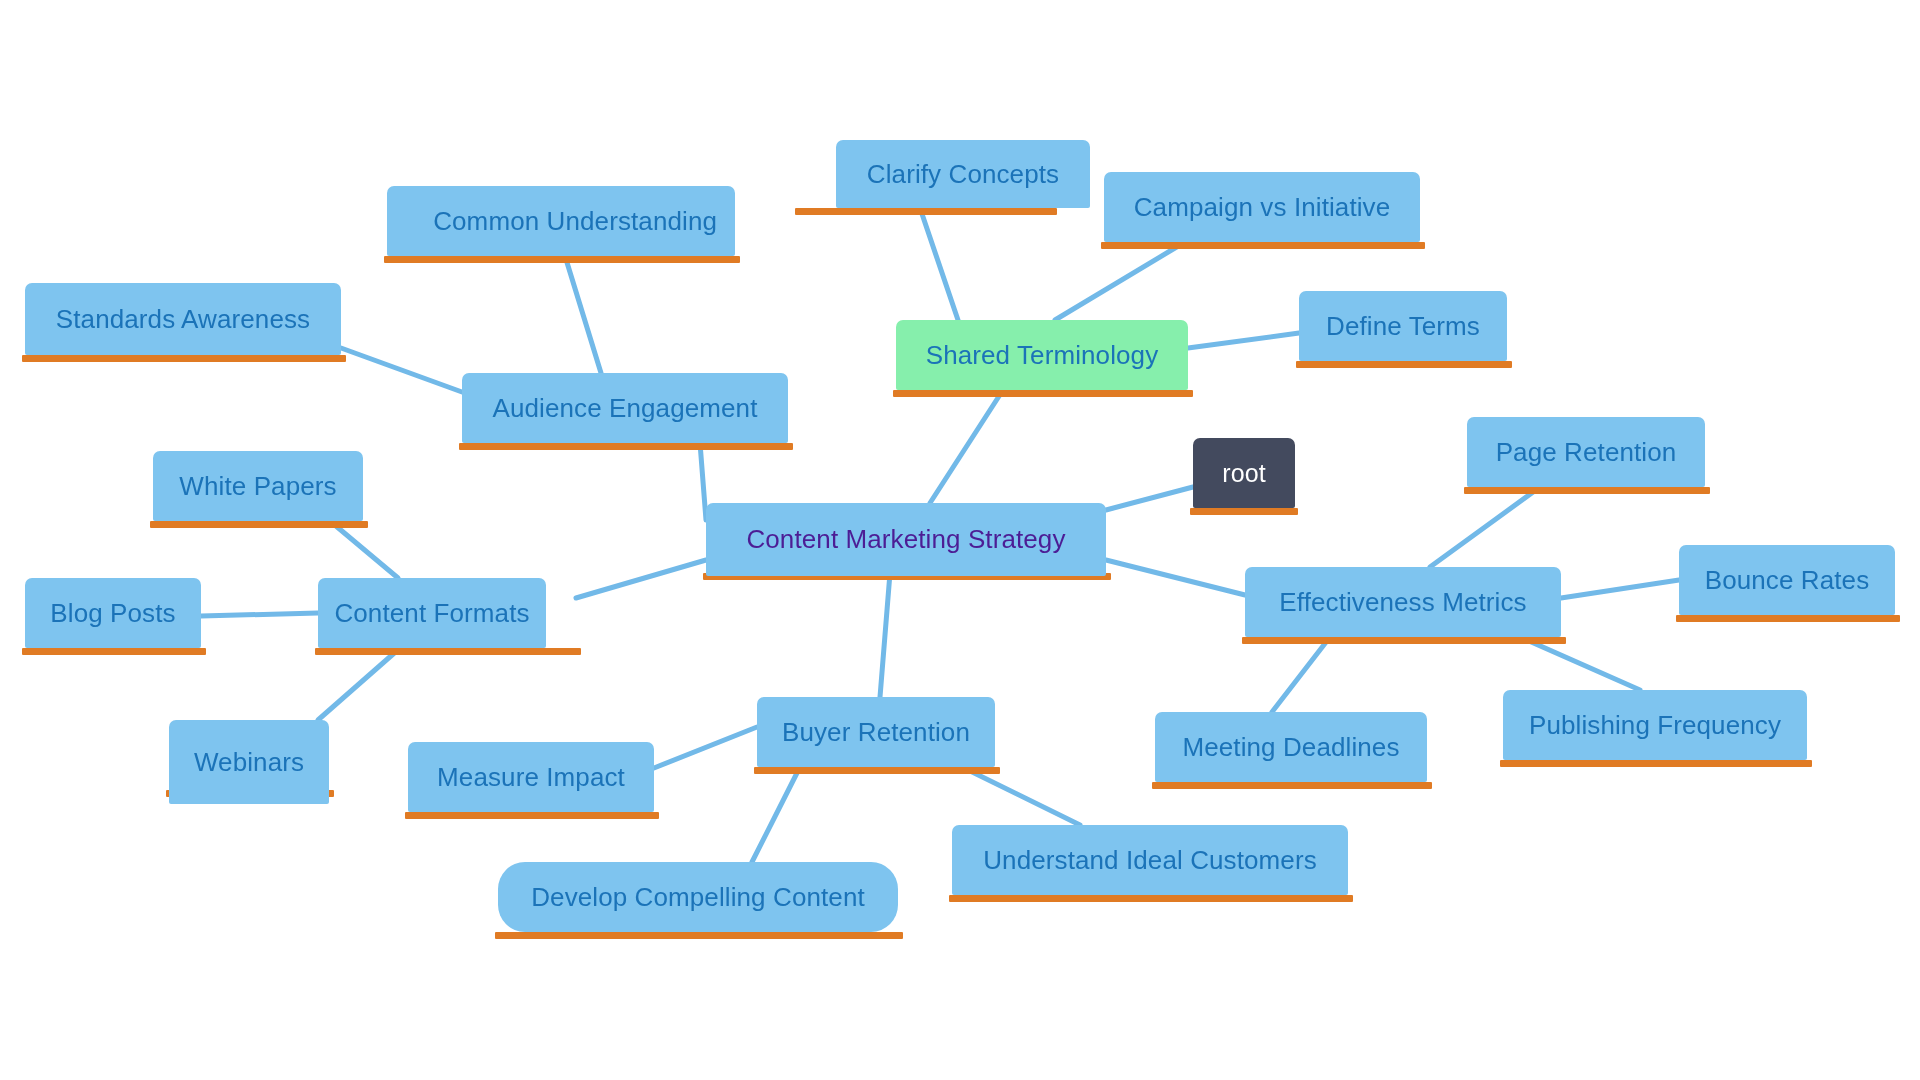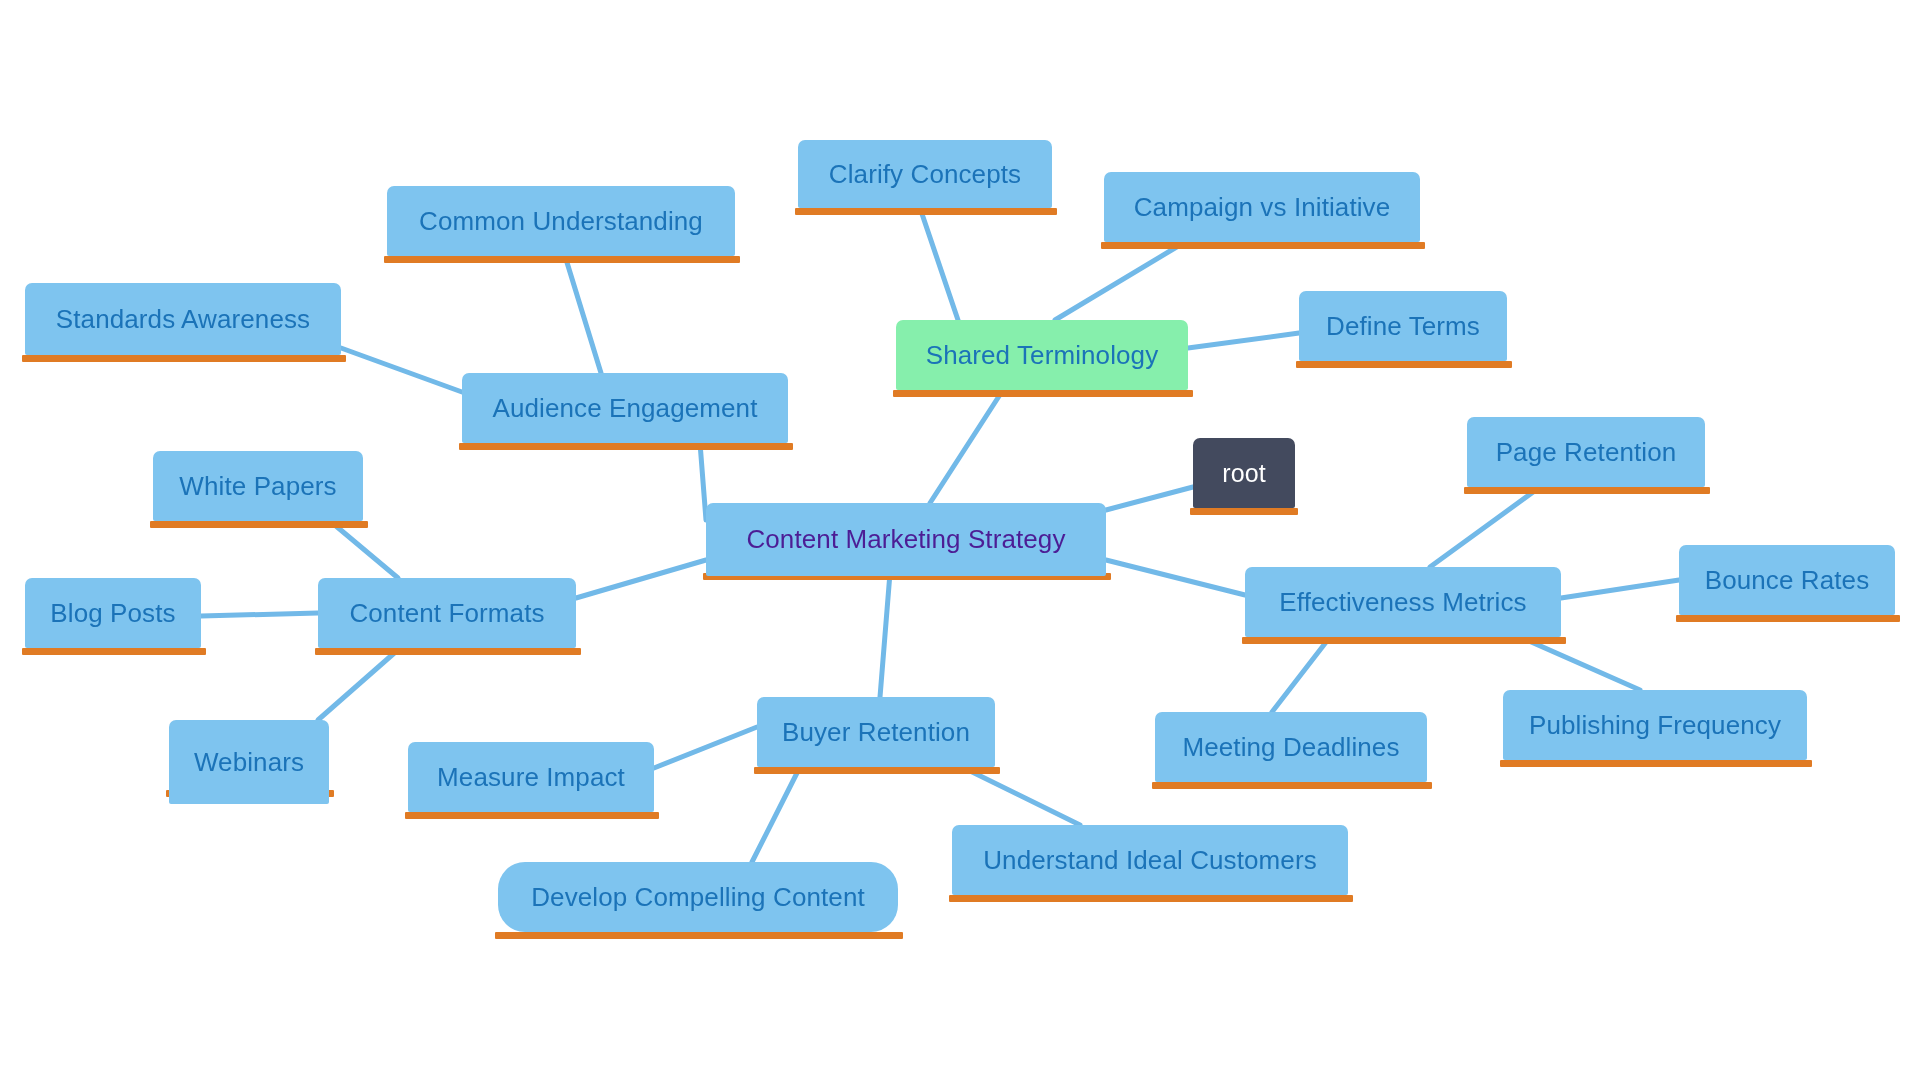--- a/index.html
+++ b/index.html
@@ -100,45 +100,45 @@
       </div>
       <div class="node-underline" style="left: 703px; top: 573px; width: 408px; background: rgb(224, 123, 36);"></div>
       <div class="node" style="left: 706px; top: 503px; width: 400px; height: 73px; background: rgb(126, 196, 239); color: #4c1d95;">
         <span class="node-label">Content Marketing Strategy</span>
       </div>
       <div class="node-underline" style="left: 893px; top: 390px; width: 300px; background: rgb(224, 123, 36);"></div>
       <div class="node" style="left: 896px; top: 320px; width: 292px; height: 70px; background: #86efac; color: rgb(27, 115, 184);">
         <span class="node-label">Shared Terminology</span>
       </div>
       <div class="node-underline" style="left: 795px; top: 208px; width: 262px; background: rgb(224, 123, 36);"></div>
-      <div class="node" style="left: 798px; top: 140px; width: 254px; height: 68px; background: rgb(126, 196, 239); color: rgb(27, 115, 184);">
+      <div class="node" style="left: 836px; top: 140px; width: 254px; height: 68px; background: rgb(126, 196, 239); color: rgb(27, 115, 184);">
         <span class="node-label">Clarify Concepts</span>
       </div>
       <div class="node-underline" style="left: 1101px; top: 242px; width: 324px; background: rgb(224, 123, 36);"></div>
       <div class="node" style="left: 1104px; top: 172px; width: 316px; height: 70px; background: rgb(126, 196, 239); color: rgb(27, 115, 184);">
         <span class="node-label">Campaign vs Initiative</span>
       </div>
       <div class="node-underline" style="left: 1296px; top: 361px; width: 216px; background: rgb(224, 123, 36);"></div>
       <div class="node" style="left: 1299px; top: 291px; width: 208px; height: 70px; background: rgb(126, 196, 239); color: rgb(27, 115, 184);">
         <span class="node-label">Define Terms</span>
       </div>
       <div class="node-underline" style="left: 459px; top: 443px; width: 334px; background: rgb(224, 123, 36);"></div>
       <div class="node" style="left: 462px; top: 373px; width: 326px; height: 70px; background: rgb(126, 196, 239); color: rgb(27, 115, 184);">
         <span class="node-label">Audience Engagement</span>
       </div>
       <div class="node-underline" style="left: 384px; top: 256px; width: 356px; background: rgb(224, 123, 36);"></div>
-      <div class="node" style="left: 387px; top: 186px; width: 348px; height: 70px; background: rgb(126, 196, 239); color: rgb(27, 115, 184);">
+      <div class="node" style="left: 387px; top: 186px; width: 348px; height: 70px; background: rgb(126, 196, 239); color: rgb(27, 115, 184); justify-content: flex-end;">
         <span class="node-label">Common Understanding</span>
       </div>
       <div class="node-underline" style="left: 22px; top: 355px; width: 324px; background: rgb(224, 123, 36);"></div>
       <div class="node" style="left: 25px; top: 283px; width: 316px; height: 72px; background: rgb(126, 196, 239); color: rgb(27, 115, 184);">
         <span class="node-label">Standards Awareness</span>
       </div>
       <div class="node-underline" style="left: 315px; top: 648px; width: 266px; background: rgb(224, 123, 36);"></div>
-      <div class="node" style="left: 318px; top: 578px; width: 258px; height: 70px; background: rgb(126, 196, 239); color: rgb(27, 115, 184);">
+      <div class="node" style="left: 318px; top: 578px; width: 228px; height: 70px; background: rgb(126, 196, 239); color: rgb(27, 115, 184);">
         <span class="node-label">Content Formats</span>
       </div>
       <div class="node-underline" style="left: 150px; top: 521px; width: 218px; background: rgb(224, 123, 36);"></div>
       <div class="node" style="left: 153px; top: 451px; width: 210px; height: 70px; background: rgb(126, 196, 239); color: rgb(27, 115, 184);">
         <span class="node-label">White Papers</span>
       </div>
       <div class="node-underline" style="left: 22px; top: 648px; width: 184px; background: rgb(224, 123, 36);"></div>
       <div class="node" style="left: 25px; top: 578px; width: 176px; height: 70px; background: rgb(126, 196, 239); color: rgb(27, 115, 184);">
         <span class="node-label">Blog Posts</span>
       </div>

